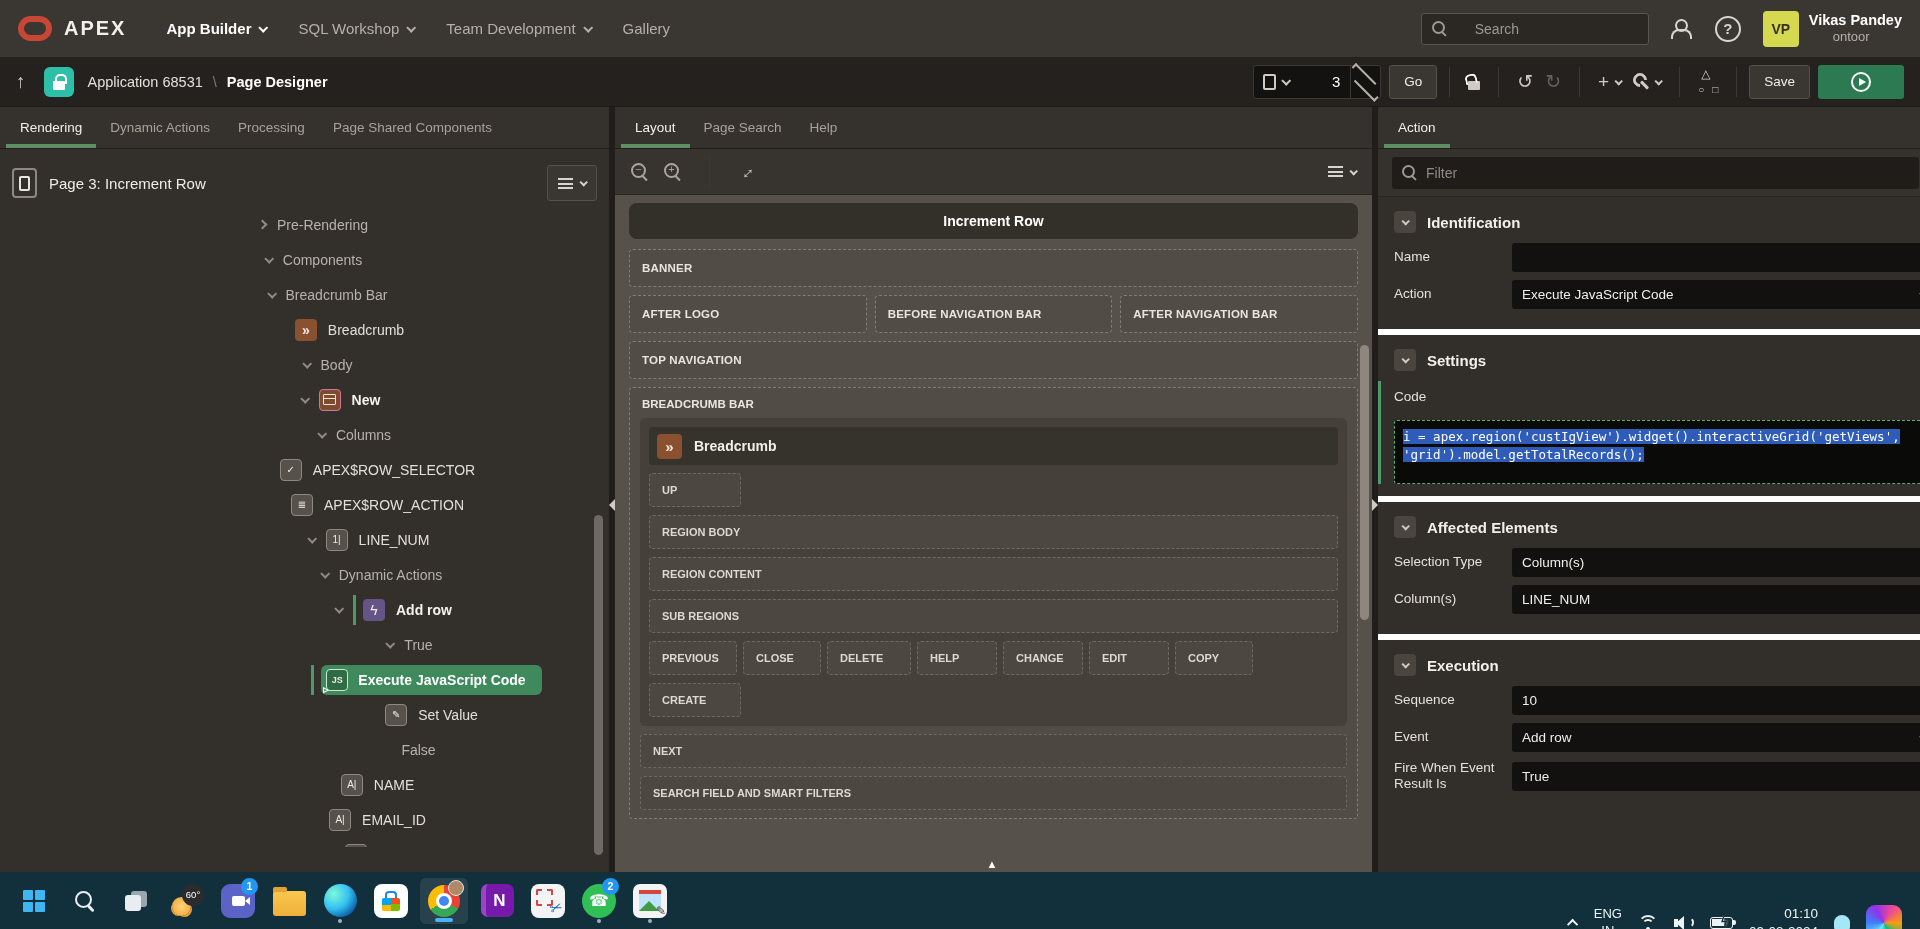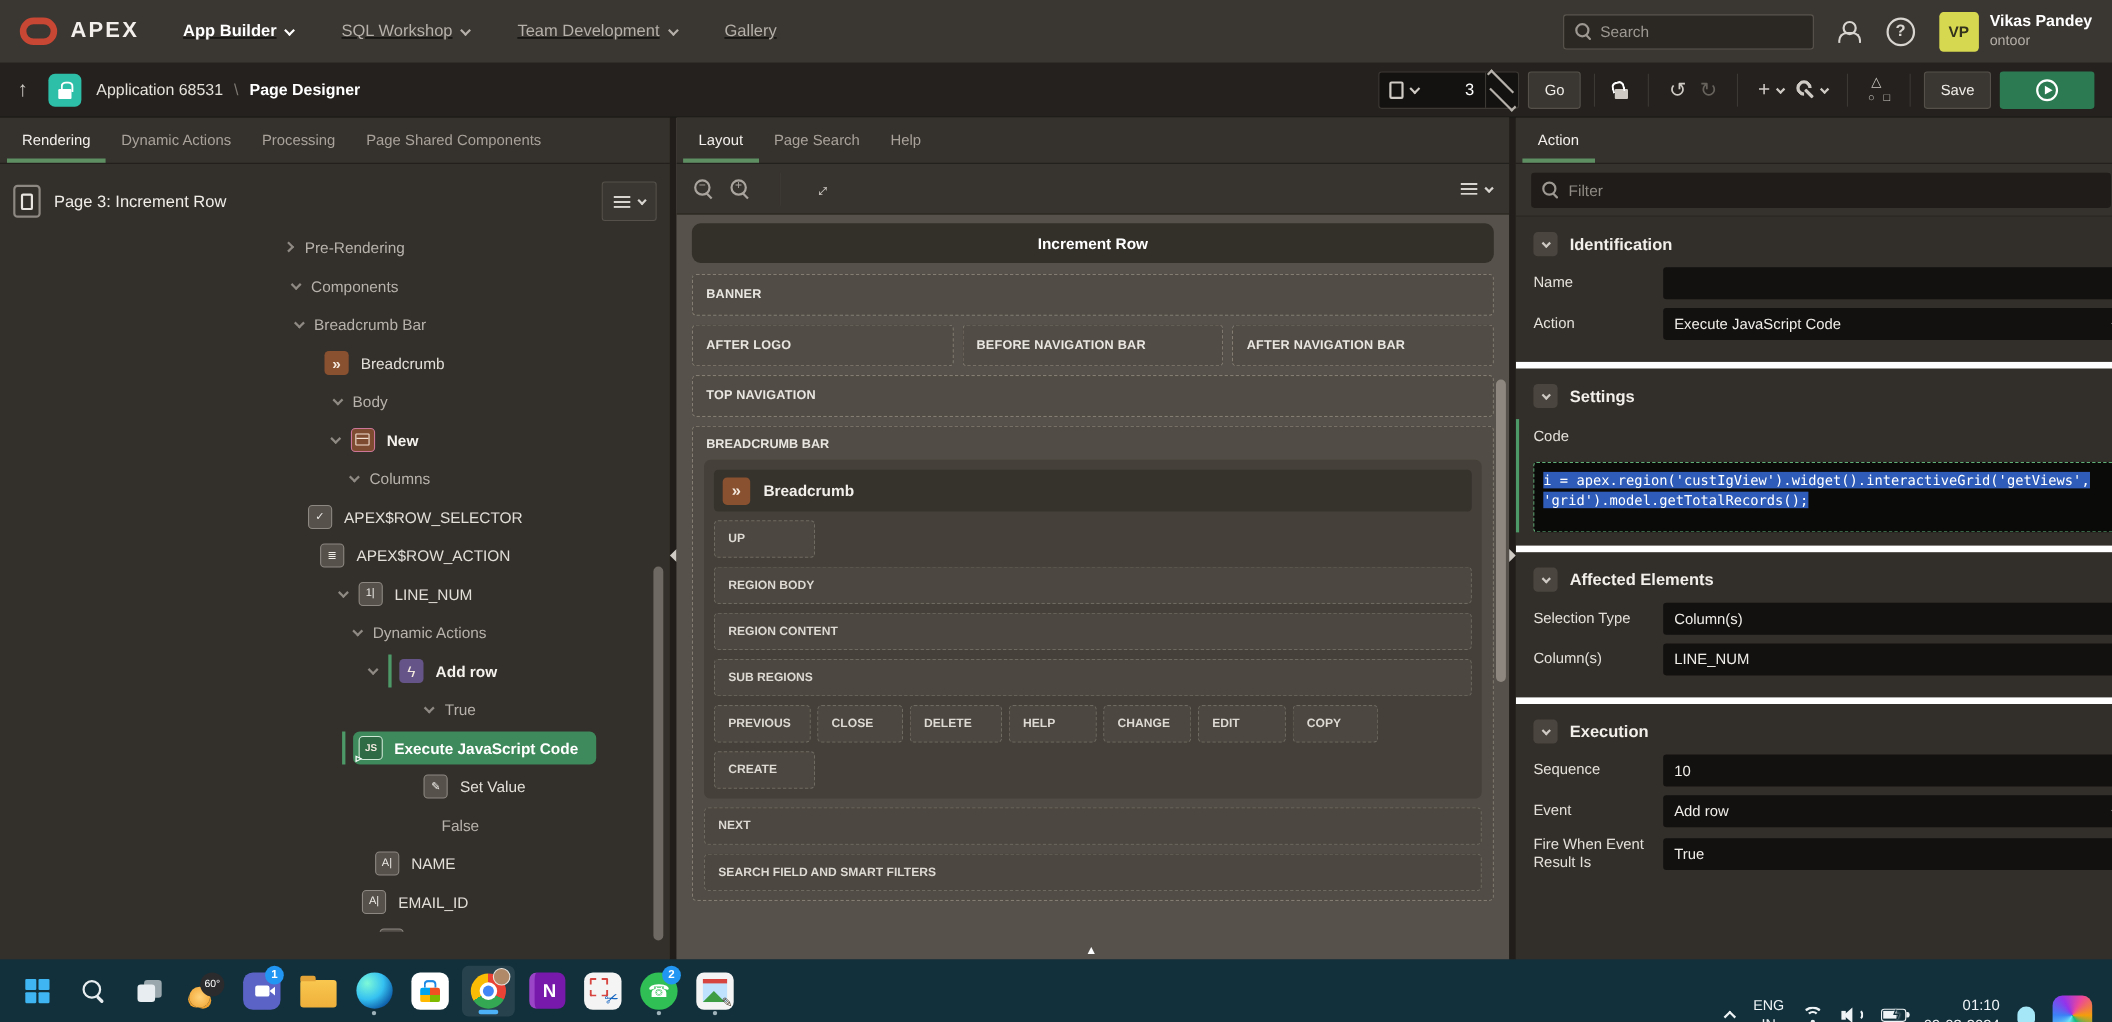--- a/index.html
+++ b/index.html
@@ -3,41 +3,41 @@
 <meta charset="utf-8">
 <style>
   * { box-sizing: border-box; margin: 0; padding: 0; }
   body { width:1920px; height:929px; overflow:hidden; font-family:"Liberation Sans",sans-serif; background:#332f2a; }
   .app { position:relative; width:1920px; height:929px; }
 
   
   .hdr { height:57px; background:#3a3631; display:flex; align-items:center; padding:0 18px; }
   .logo-ring { width:34px; height:25px; border:6px solid #c74634; border-radius:13px; margin-right:12px; }
   .brand { color:#f2efec; font-weight:bold; font-size:20px; letter-spacing:2px; margin-right:40px; }
-  .nav { display:flex; align-items:center; gap:44px;text-decoration:underline; }
+  .nav { display:flex; align-items:center; gap:32px; }
   .nav-item { display:flex; align-items:center; gap:8px; color:#b5b0a9; font-size:15px; cursor:default; }
   .nav-item.active { color:#ffffff; font-weight:bold; }
   .chev { display:inline-block; width:7px; height:7px; border-right:2px solid currentColor; border-bottom:2px solid currentColor; transform:rotate(45deg) translateY(-1px); }
   .chev.right { transform:rotate(-45deg); }
   .chev.up { transform:rotate(-135deg) translateY(-2px); }
   .hdr-right { margin-left:auto; display:flex; align-items:center; gap:22px; }
   .searchbox { width:228px; height:32px; background:#2b2824; border:1px solid #5a554e; border-radius:3px; display:flex; align-items:center; padding:0 10px; gap:8px; color:#9d9891; }
-  .searchbox input { background:transparent; border:none; outline:none; color:#f0abfc; font-size:14px; width:100%; font-family:inherit; }
+  .searchbox input { background:transparent; border:none; outline:none; color:#f0abfc; font-size:14px; width:100%; font-family:inherit;margin-left:20px; }
   .searchbox input::placeholder { color:#9d9891; }
   .mag { position:relative; width:15px; height:15px; flex:none; color:#9d9891; }
   .mag::before { content:""; position:absolute; width:9px; height:9px; border:2px solid currentColor; border-radius:50%; top:0; left:0; }
   .mag::after { content:""; position:absolute; width:6px; height:2px; background:currentColor; transform:rotate(45deg); bottom:1px; right:0; border-radius:1px; }
   .admin-ic { position:relative; width:22px; height:20px; }
   .admin-ic::before { content:""; position:absolute; width:9px; height:9px; border:2px solid #d8d4cf; border-radius:50%; top:0; left:4px; }
   .admin-ic::after { content:""; position:absolute; width:17px; height:8px; border:2px solid #d8d4cf; border-bottom:none; border-radius:8px 8px 0 0; bottom:0; left:0; }
   .help-ic { width:26px; height:26px; border:2px solid #d8d4cf; border-radius:50%; color:#d8d4cf; font-size:15px; font-weight:bold; display:flex; align-items:center; justify-content:center; }
   .userblock { display:flex; align-items:center; gap:10px; }
   .avatar { width:36px; height:36px; border-radius:4px; background:#d6d84f; color:#33321c; font-weight:bold; font-size:14px; display:flex; align-items:center; justify-content:center; }
   .uname { color:#ffffff; font-weight:bold; font-size:14.5px; line-height:1.2; }
-  .uorg { color:#b4afa8; font-size:13px; line-height:1.2; }
+  .uorg { color:#b4afa8; font-size:13px; line-height:1.2;margin-left:24px; }
 
   
   .tb { height:50px; background:#24211e; display:flex; align-items:center; padding:0 16px; border-bottom:1px solid #1b1916; }
   .uparrow { color:#cfcac4; font-size:19px; margin-right:18px; }
   .appicon { width:30px; height:30px; background:#2ebfa8; border-radius:6px; display:flex; align-items:center; justify-content:center; margin-right:14px; }
   .lockic { width:12px; height:9px; background:#ffffff; border-radius:1px; position:relative; margin-top:7px; }
   .lockic::before { content:""; position:absolute; width:8px; height:8px; border:2px solid #ffffff; border-bottom:none; border-radius:5px 5px 0 0; top:-7px; left:2px; }
   .lockic.open::before { left:-3px; transform:rotate(-14deg); }
   .tb-crumb { display:flex; align-items:center; gap:10px; color:#e4e0da; font-size:14.5px; }
   .tb-sep { color:#7e7972; }

